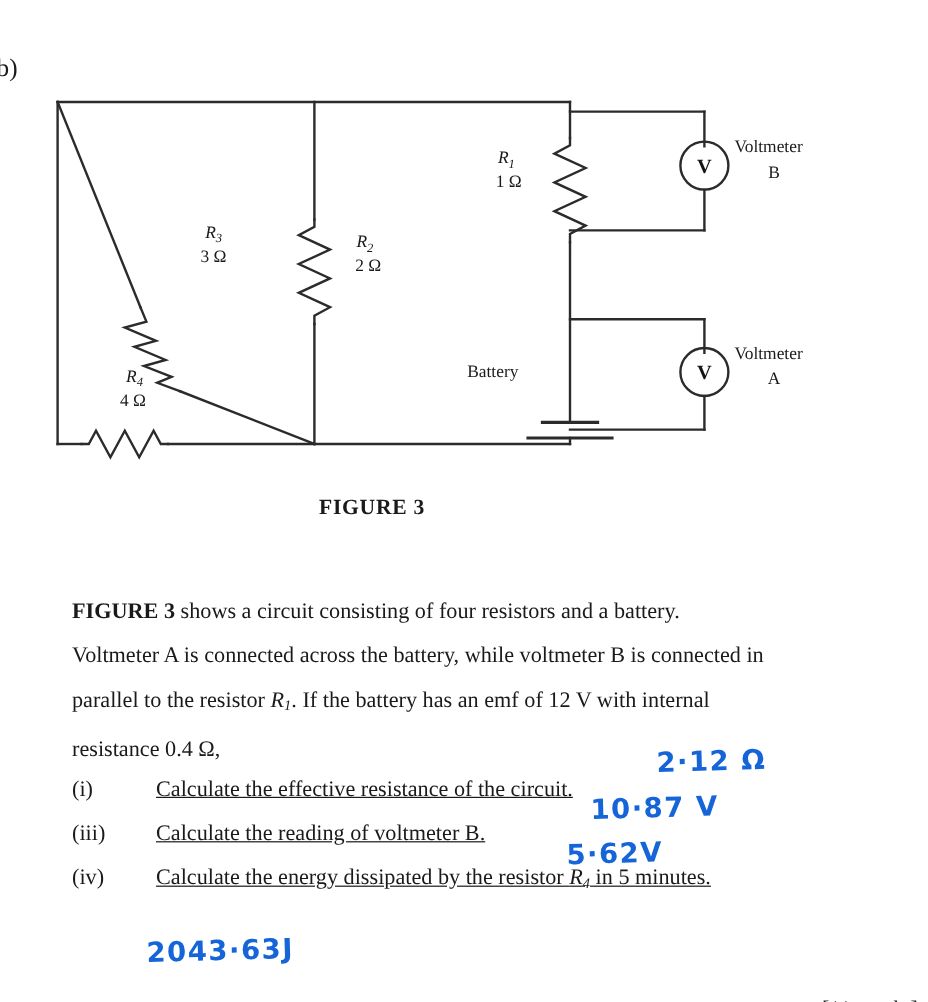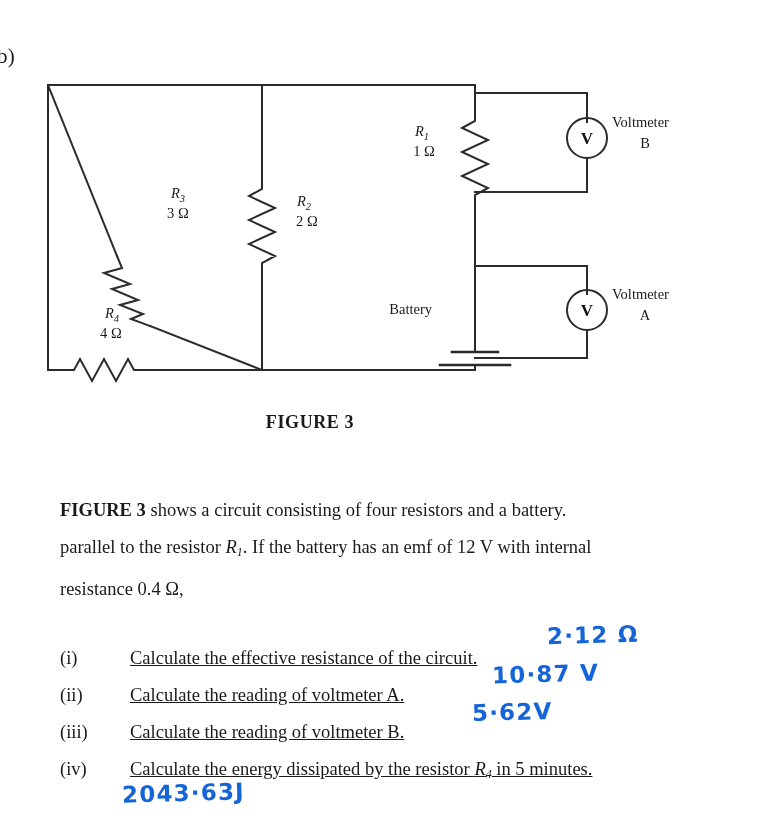--- a/index.html
+++ b/index.html
@@ -205,33 +205,31 @@
     <text class="meter-glyph" x="587" y="256" text-anchor="middle">V</text>
     <text class="ckt-label" x="612" y="239" text-anchor="start">Voltmeter</text>
     <text class="ckt-label" x="645" y="260" text-anchor="middle">A</text>
   </svg>
 </div>
 
 <div id="figure-caption">FIGURE 3</div>
 
 <div id="question-body">
   <div><span class="lead">FIGURE 3</span><span> shows a circuit consisting of four resistors and a battery.</span></div>
+  <div>Voltmeter A is connected across the battery, while voltmeter B is connected in</div>
   <div><span>parallel to the resistor </span><span class="ital">R</span><span class="sub">1</span><span>. If the battery has an emf of 12 V with internal</span></div>
   <div>resistance 0.4 Ω,</div>
 </div>
 
 <div id="question-items">
 
   <div class="q-row">
     <span class="q-marker">(i)</span><span class="q-text">Calculate the effective resistance of the circuit.</span>
   </div>
 
-  <div class="q-row">
-    <span class="q-marker">(ii)</span><span class="q-text">Calculate the reading of voltmeter A.</span>
-  </div>
 
   <div class="q-row">
     <span class="q-marker">(iii)</span><span class="q-text">Calculate the reading of voltmeter B.</span>
   </div>
 
   <div class="q-row">
     <span class="q-marker">(iv)</span><span class="q-text"><span>Calculate the energy dissipated by the resistor </span><span class="ital">R</span><span class="sub">4</span><span> in 5 minutes.</span></span>
   </div>
 
   <div class="handwritten" id="answer-i">2·12 Ω</div>

